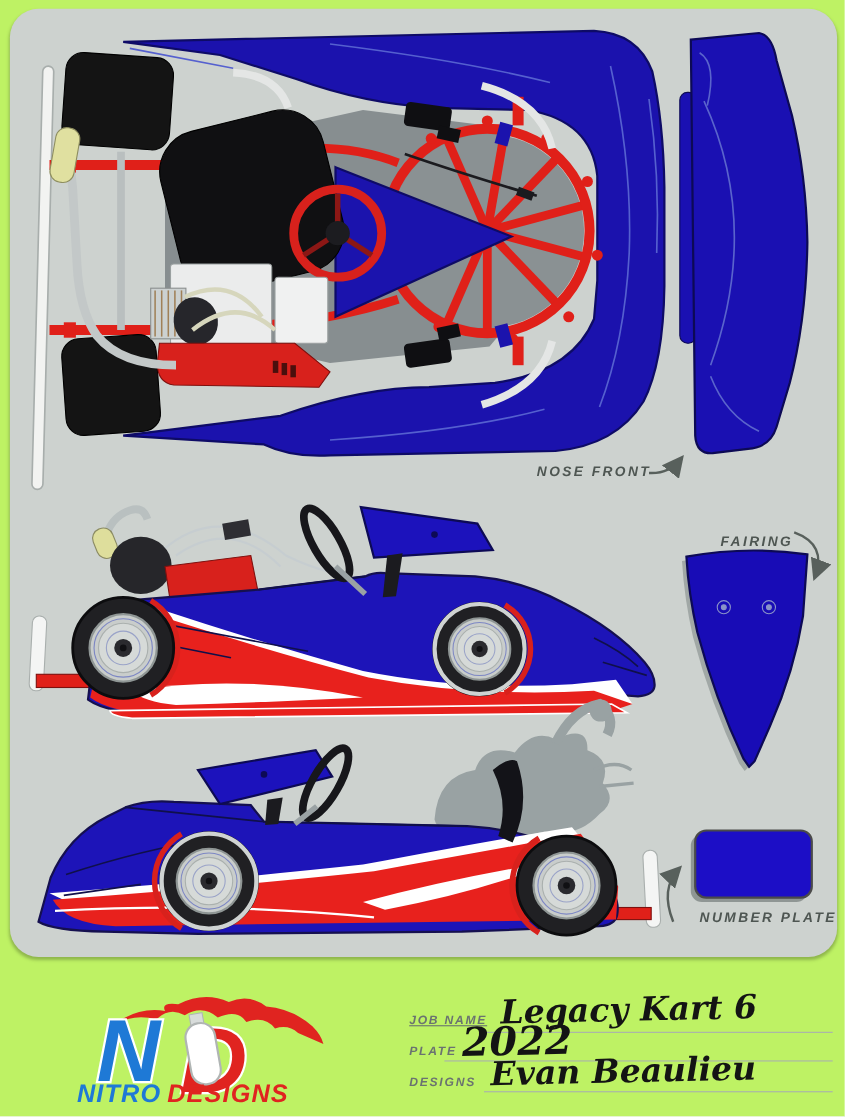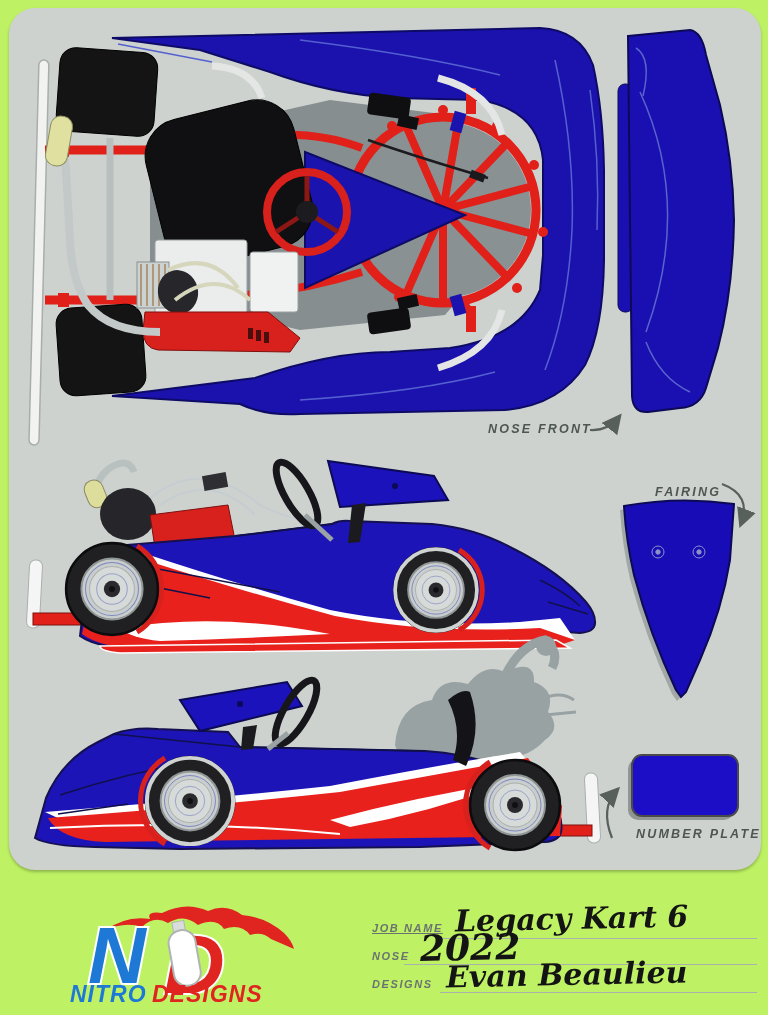--- a/index.html
+++ b/index.html
@@ -295,21 +295,21 @@
     </g>
     <text x="4" y="105" class="logo-word" fill="#1e79d6">NITRO</text>
     <text x="86" y="105" class="logo-word" fill="#e02420">DESIGNS</text>
   </svg>
 
   <div class="form">
     <div class="form-label" style="left:2px;top:29px;text-decoration:underline;">JOB NAME</div>
     <div class="form-line" style="left:70px;top:45px;width:317px;"></div>
     <div class="form-value" style="left:85px;top:8px;font-size:30px;">Legacy Kart 6</div>
 
-    <div class="form-label" style="left:2px;top:57px;">NOSE</div>
+    <div class="form-label" style="left:2px;top:57px;">PLATE</div>
     <div class="form-line" style="left:34px;top:71px;width:353px;"></div>
     <div class="form-value" style="left:50px;top:33px;font-size:36px;">2022</div>
 
     <div class="form-label" style="left:2px;top:85px;">DESIGNS</div>
     <div class="form-line" style="left:70px;top:99px;width:317px;"></div>
     <div class="form-value" style="left:76px;top:64px;font-size:30px;">Evan Beaulieu</div>
   </div>
 </div>
 
 </body></html>

